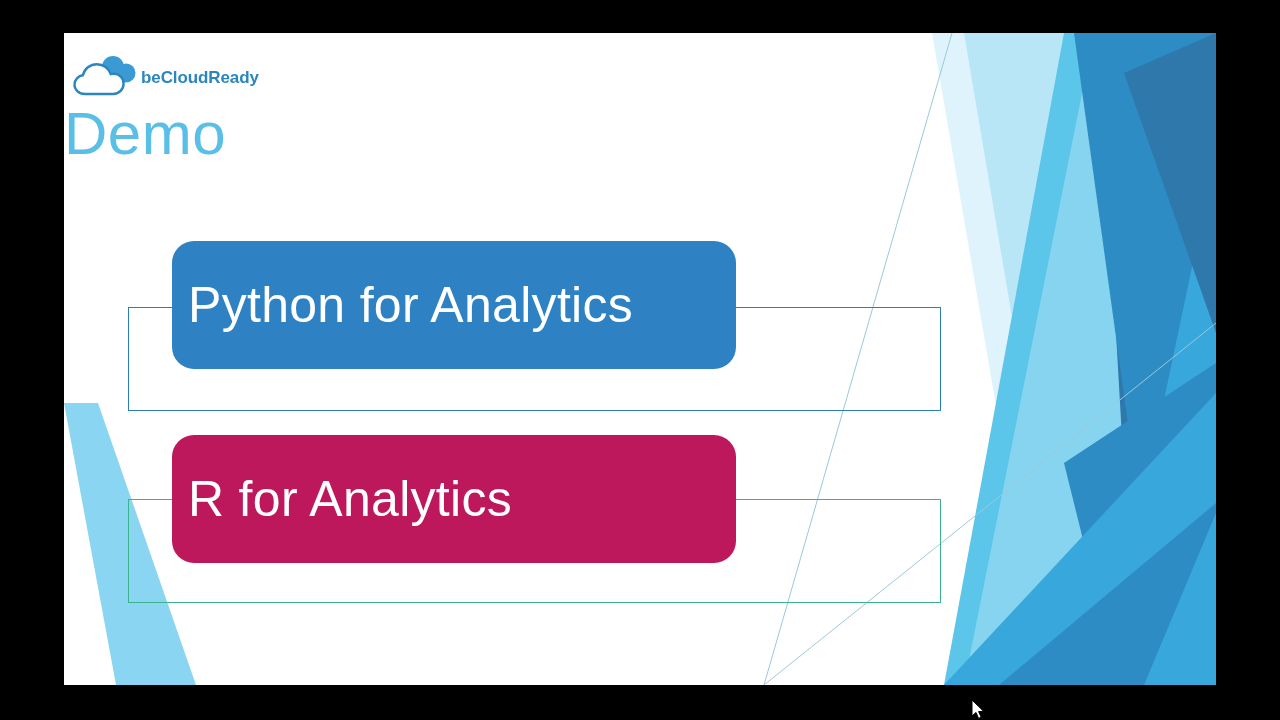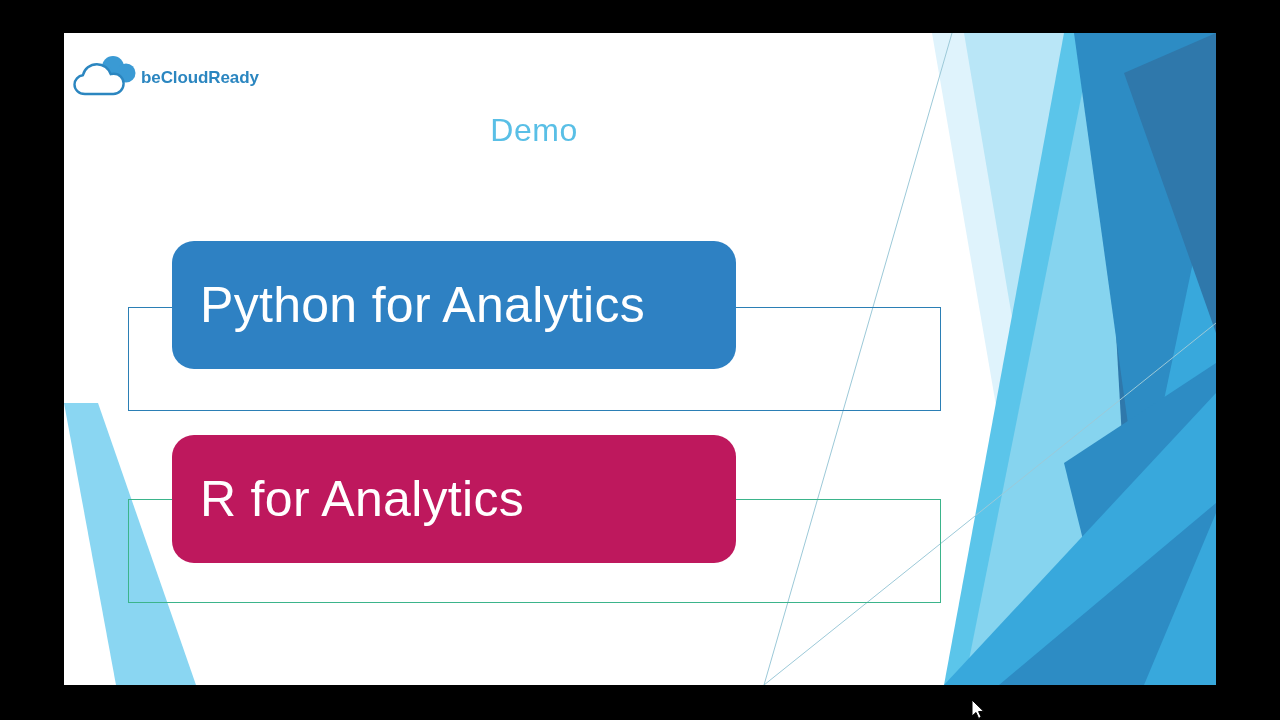--- a/index.html
+++ b/index.html
@@ -60,25 +60,24 @@
     color: #2b86c0;
     letter-spacing: -0.1px;
     margin-left: 1px;
     white-space: nowrap;
   }
 
   
   .slide-title {
     position: absolute;
     left: 0;
-    top: 79px;
+    top: 66px;
     width: 940px;
-    text-align: center;
-    font-family: "Liberation Sans", sans-serif;
-    font-size: 32px;
+    font-family: "Liberation Sans", sans-serif;
+    font-size: 60px;
     font-weight: normal;
     color: #59bfe6;
     letter-spacing: 0.5px;
   }
 
   
   .outline-box {
     position: absolute;
     box-sizing: border-box;
     background: transparent;
@@ -98,21 +97,21 @@
     border: 1.4px solid #3bb48b;
   }
 
   
   .pill {
     position: absolute;
     box-sizing: border-box;
     display: flex;
     align-items: center;
     border-radius: 22px;
-    padding-left: 28px;
+    padding-left: 16px;
     font-family: "Liberation Sans", sans-serif;
     font-size: 50px;
     font-weight: normal;
     color: #ffffff;
     letter-spacing: 0.3px;
     white-space: nowrap;
   }
   .pill.blue {
     left: 108px;
     top: 208px;

